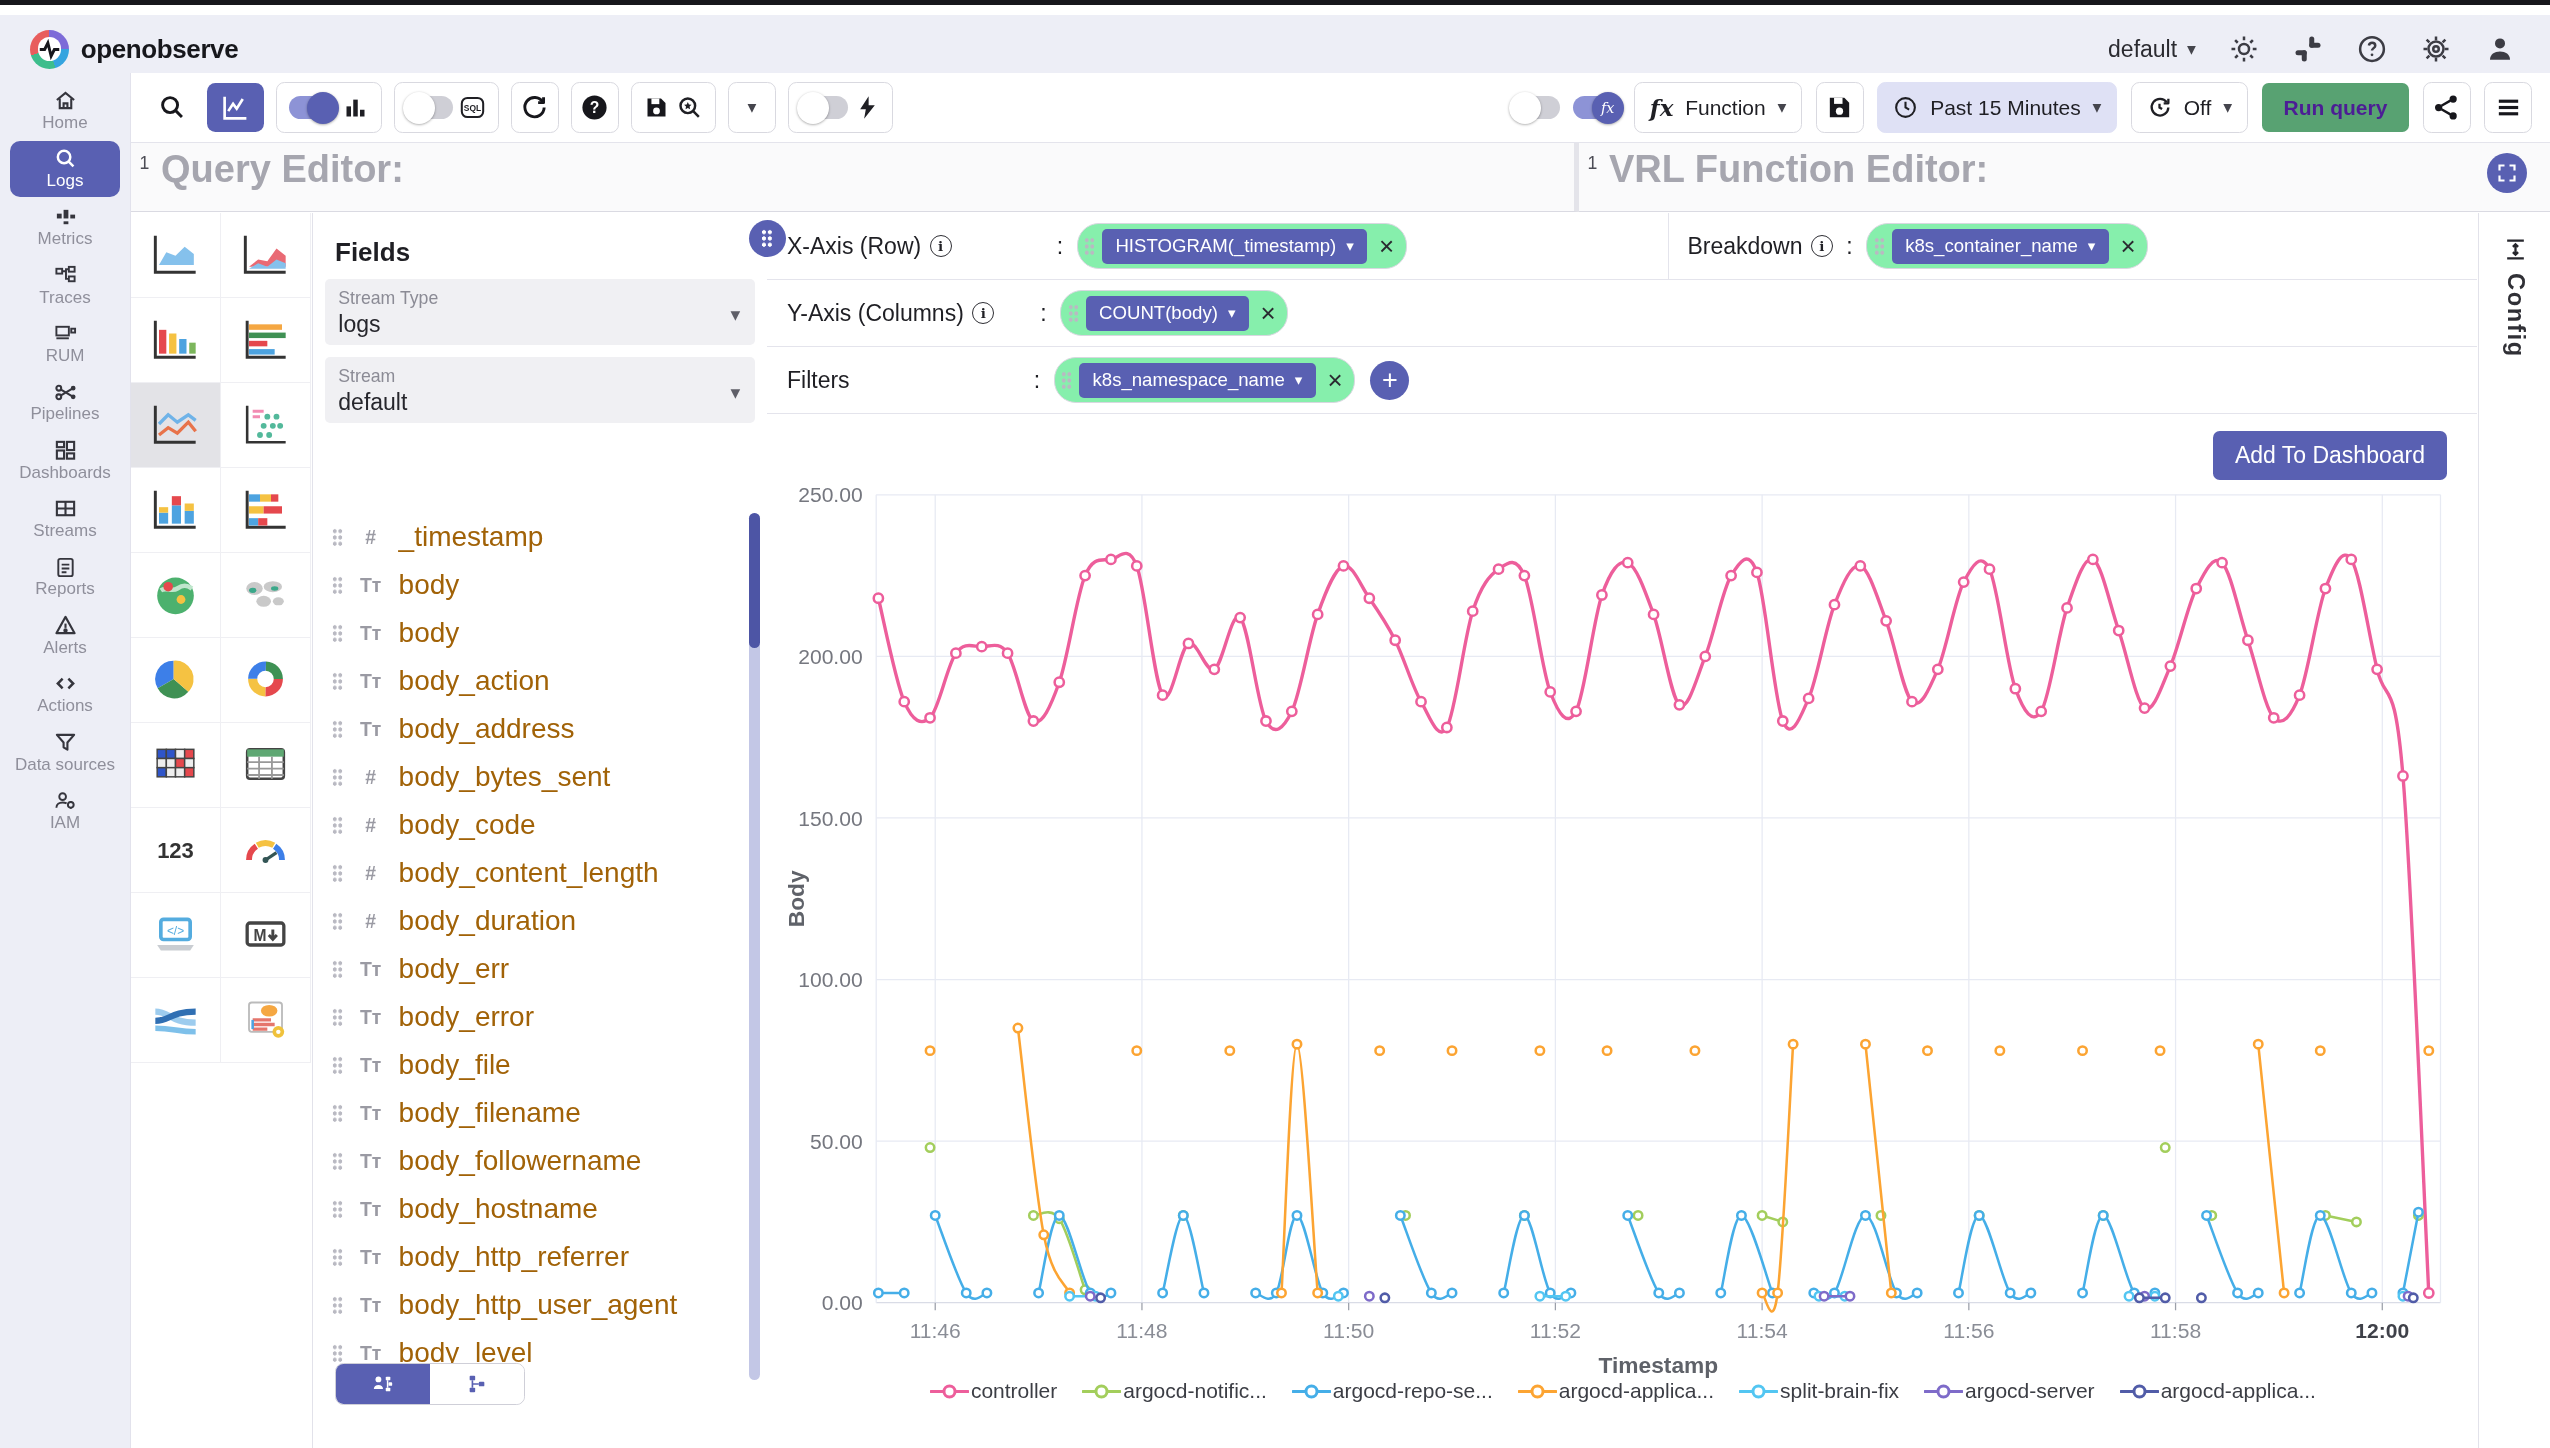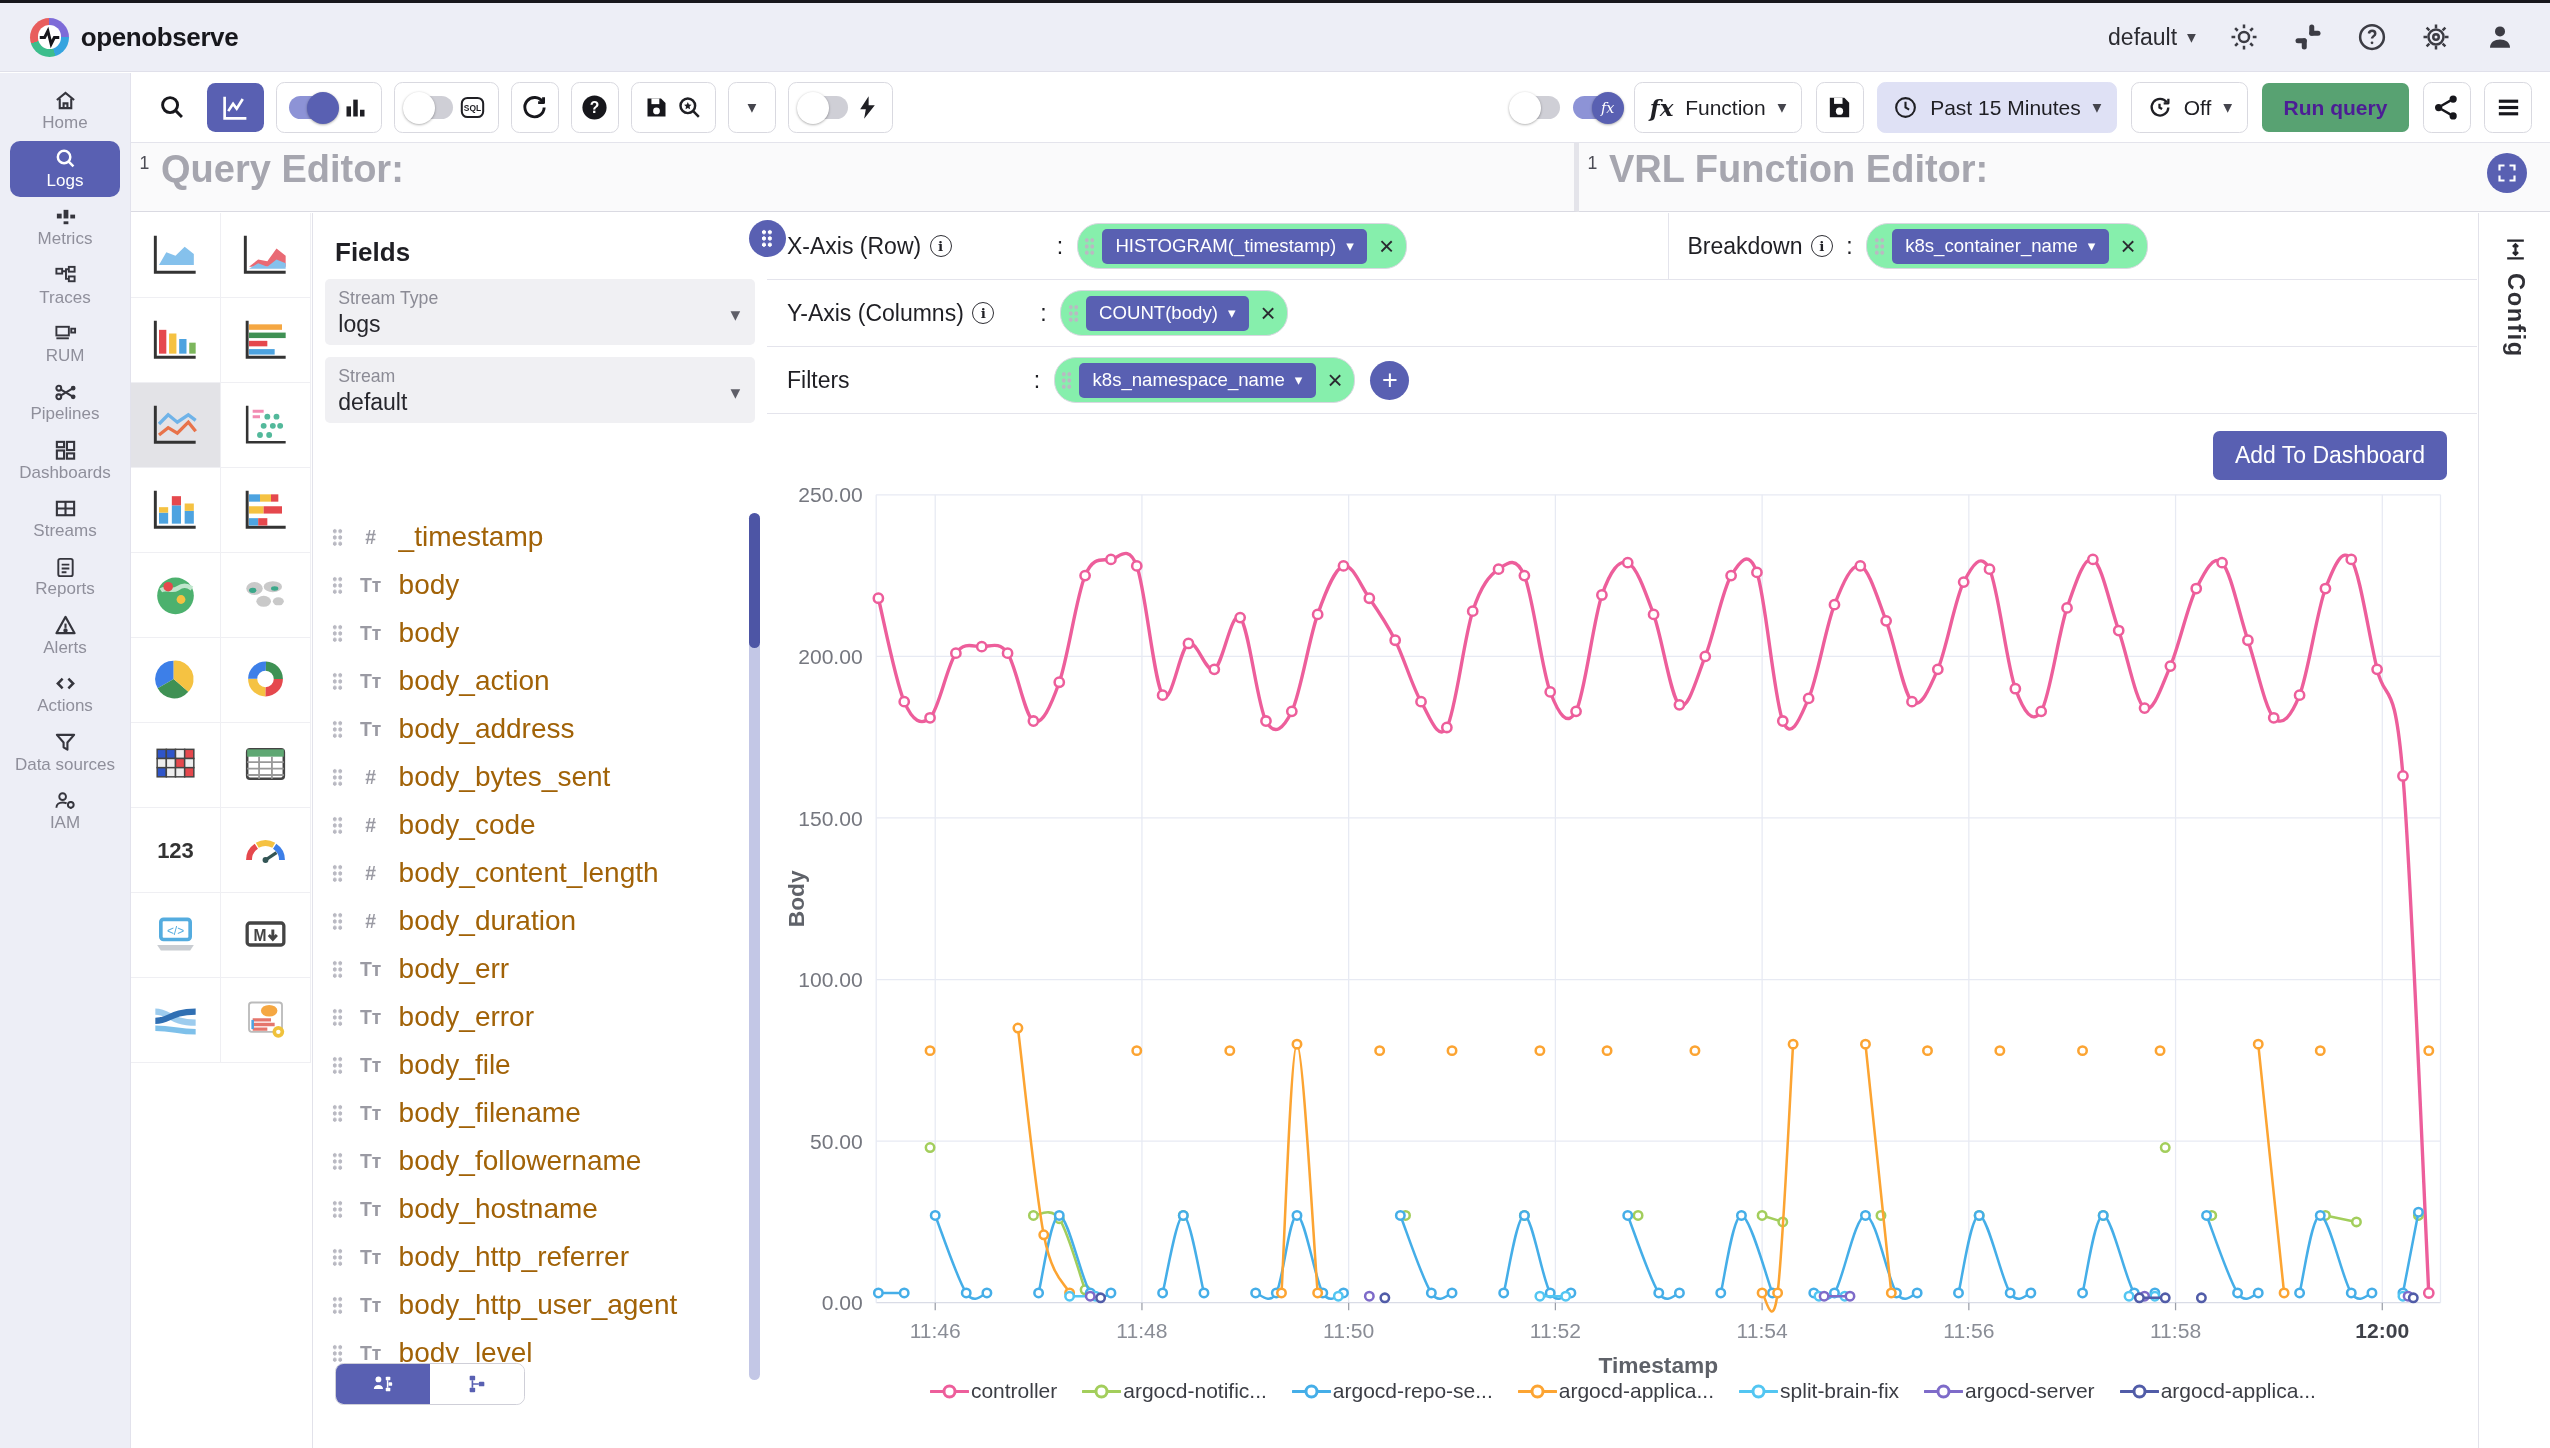--- a/index.html
+++ b/index.html
@@ -1,20 +1,20 @@
 <!DOCTYPE html>
 <html style="font-size:13.5px"><head>
 <meta charset="utf-8">
 <style>
   html,body{margin:0;padding:0;background:#fff;}
   #root{position:relative;width:2550px;height:1449px;overflow:hidden;
         font-family:"Liberation Sans","DejaVu Sans",sans-serif;color:#1f1f24;}
   
   #topstrip{position:absolute;left:0;top:0;width:2550px;height:5px;background:#17171c;}
-  #header{position:absolute;left:0;top:3px;width:2550px;height:68px;background:#EDEEF6;
+  #header{position:absolute;left:0;top:15px;width:2550px;height:68px;background:#EDEEF6;
           border-bottom:0.8px solid #E0E0EA;display:flex;align-items:center;}
   .brand{display:flex;align-items:center;gap:11.8px;margin-left:30px;}
   .brand-logo{width:39px;height:39px;border-radius:50%;
     background:conic-gradient(#7D6BD8 0 25%,#35A4DF 25% 45%,#3DBD8C 45% 70%,#E85D5D 70% 100%);
     position:relative;}
   .brand-logo:after{content:"";position:absolute;inset:7.6px;border-radius:50%;background:#fff;}
   .brand-logo svg{position:absolute;inset:0;z-index:2;}
   .brand-name{font-size:26px;font-weight:bold;color:#17171c;letter-spacing:-0.4px;}
   #header-right{margin-left:auto;display:flex;align-items:center;gap:32px;margin-right:34px;}
   .org-select{display:flex;align-items:center;gap:10px;font-size:23px;color:#2b2b31;}

